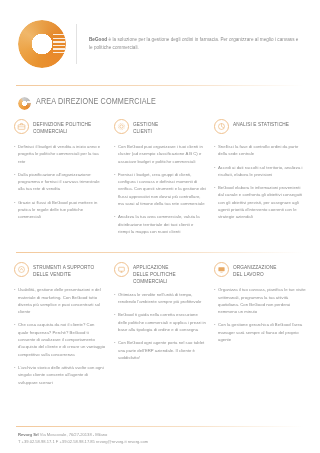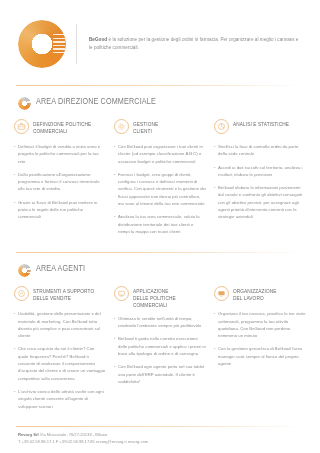--- a/index.html
+++ b/index.html
@@ -310,27 +310,20 @@
         <li>Snellisci la fase di controllo ordini da parte della sede centrale</li>
         <li>Accedi ai dati raccolti sul territorio, analizza i risultati, elabora le previsioni</li>
         <li>BeGood elabora le informazioni provenienti dal canale e confronta gli obiettivi conseguiti con gli obiettivi previsti, per assegnare agli agenti priorità d'intervento coerenti con le strategie aziendali</li>
       </ul>
     </div>
 
   </div>
 
   <div class="rule mid"></div>
 
-  <div class="section-title">
-    <div class="section-icon">
-      <div class="s-ring"></div>
-      <div class="s-notch"></div>
-    </div>
-    <div class="section-label">AREA AGENTI</div>
-  </div>
 
   <div class="columns">
 
     <div class="col">
       <div class="card-head">
         <div class="card-icon">
           <svg width="9" height="9" viewBox="0 0 16 16">
             <circle cx="8" cy="8" r="5.3" fill="none" stroke="#e8a963" stroke-width="0.9"></circle>
             <path d="M5.5 9.5 L8 6 L10.5 9.5" fill="none" stroke="#e8a963" stroke-width="0.9"></path>
           </svg>

